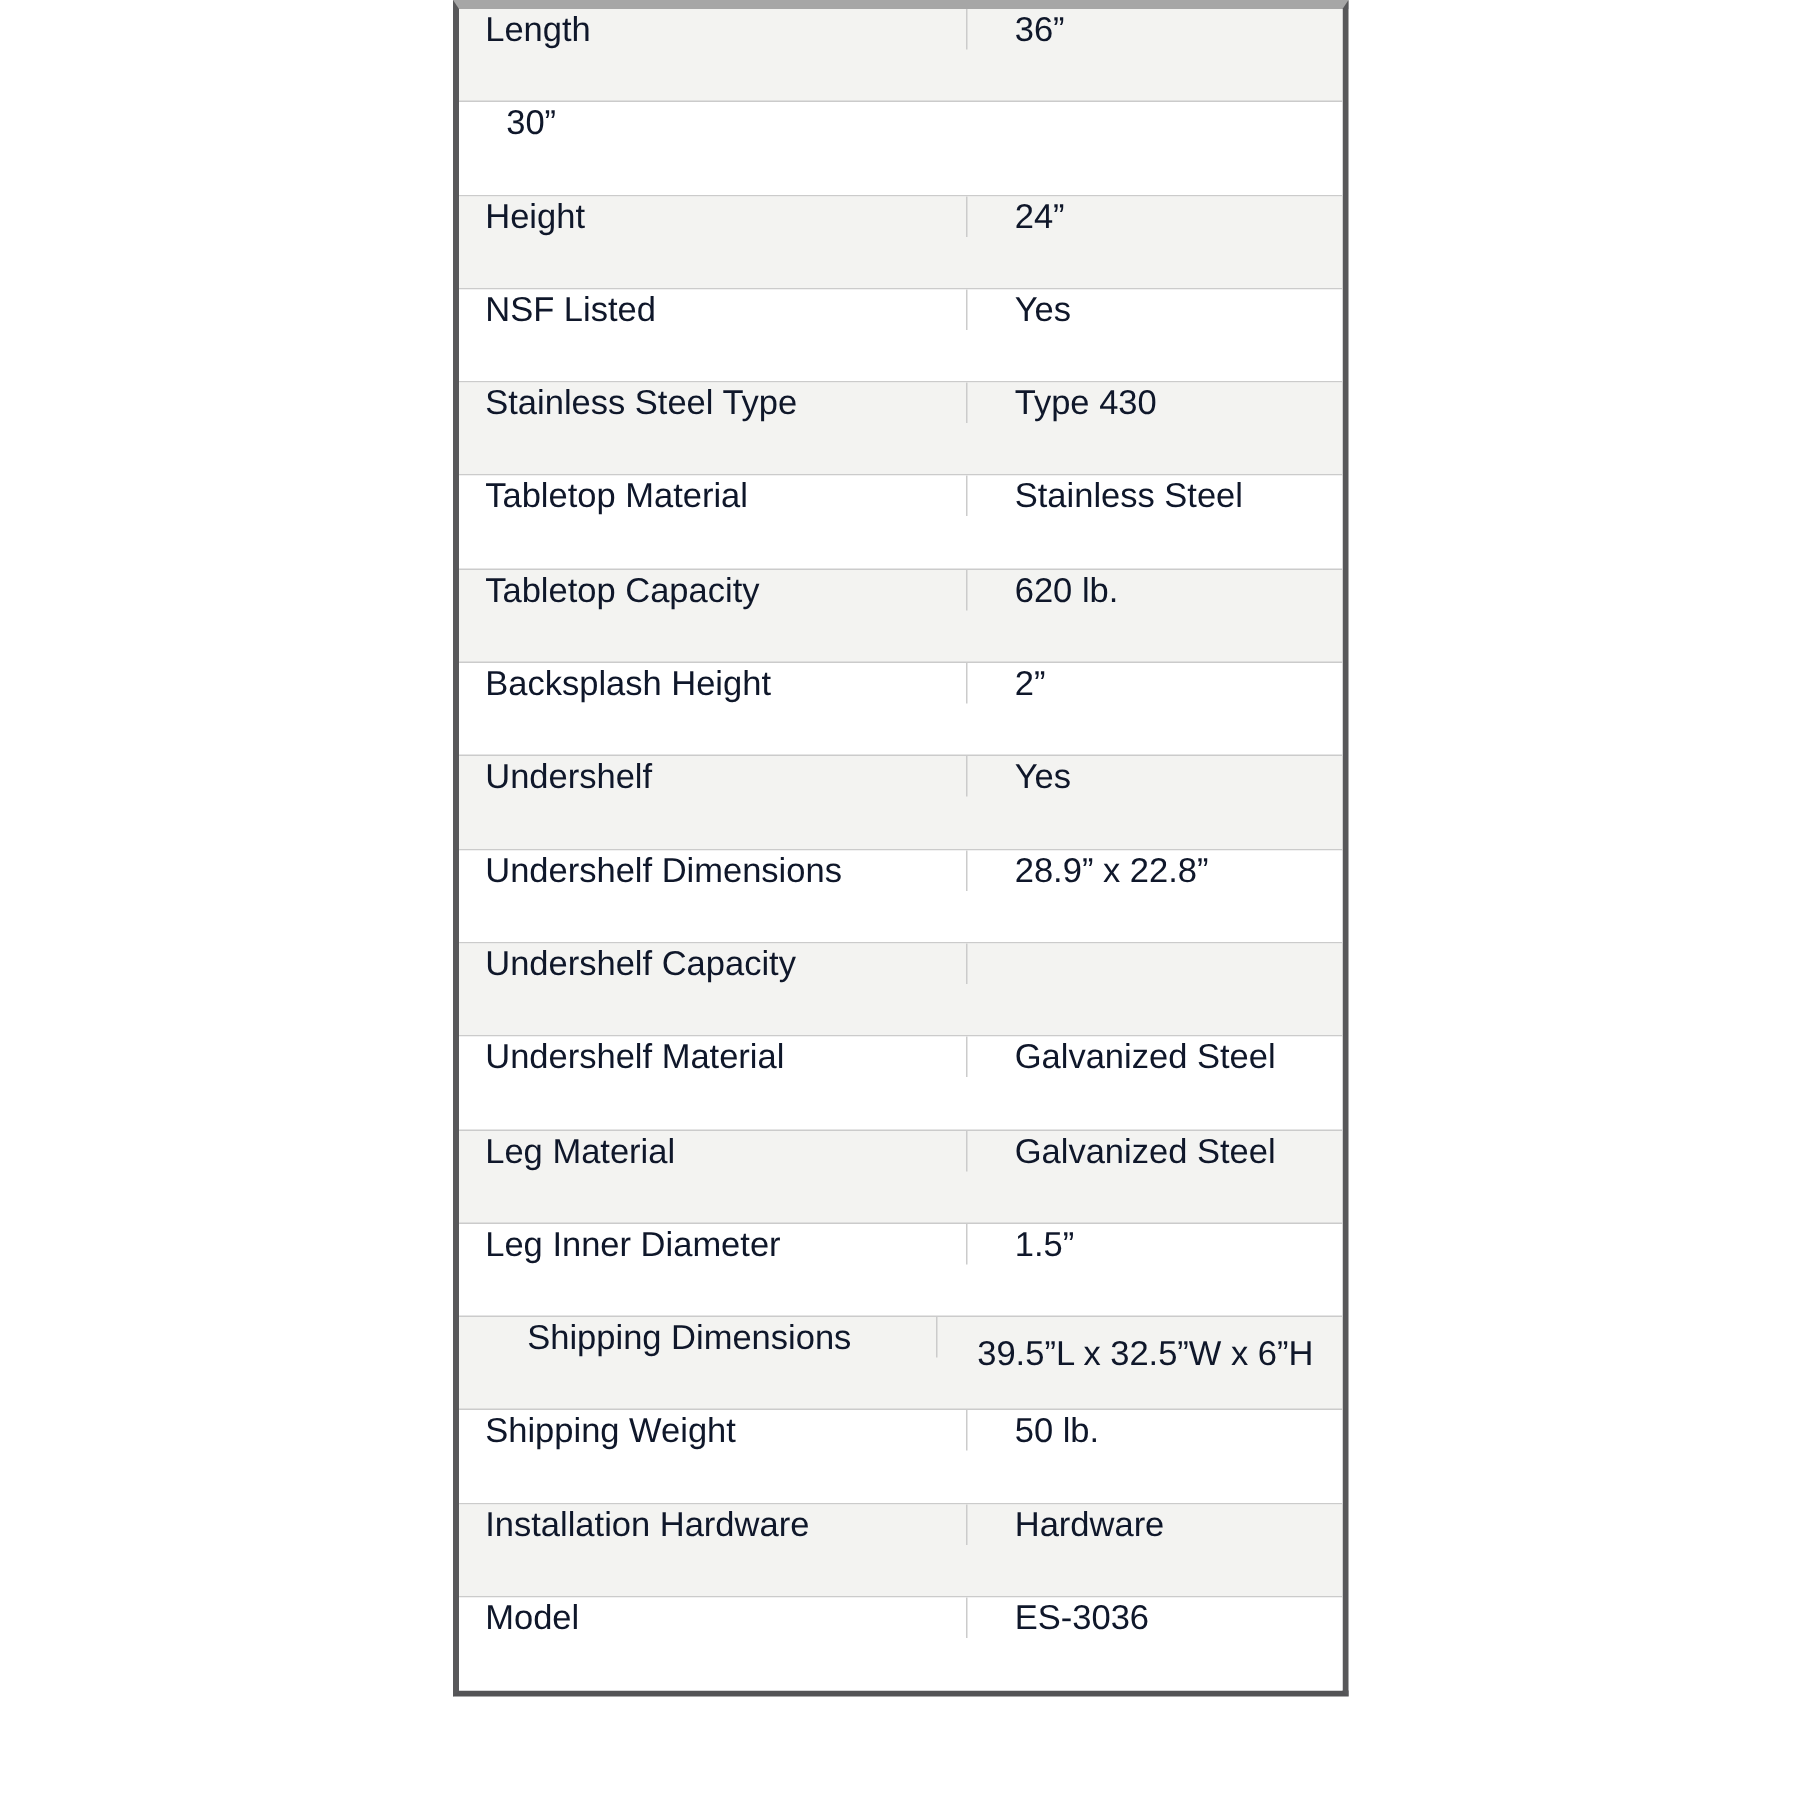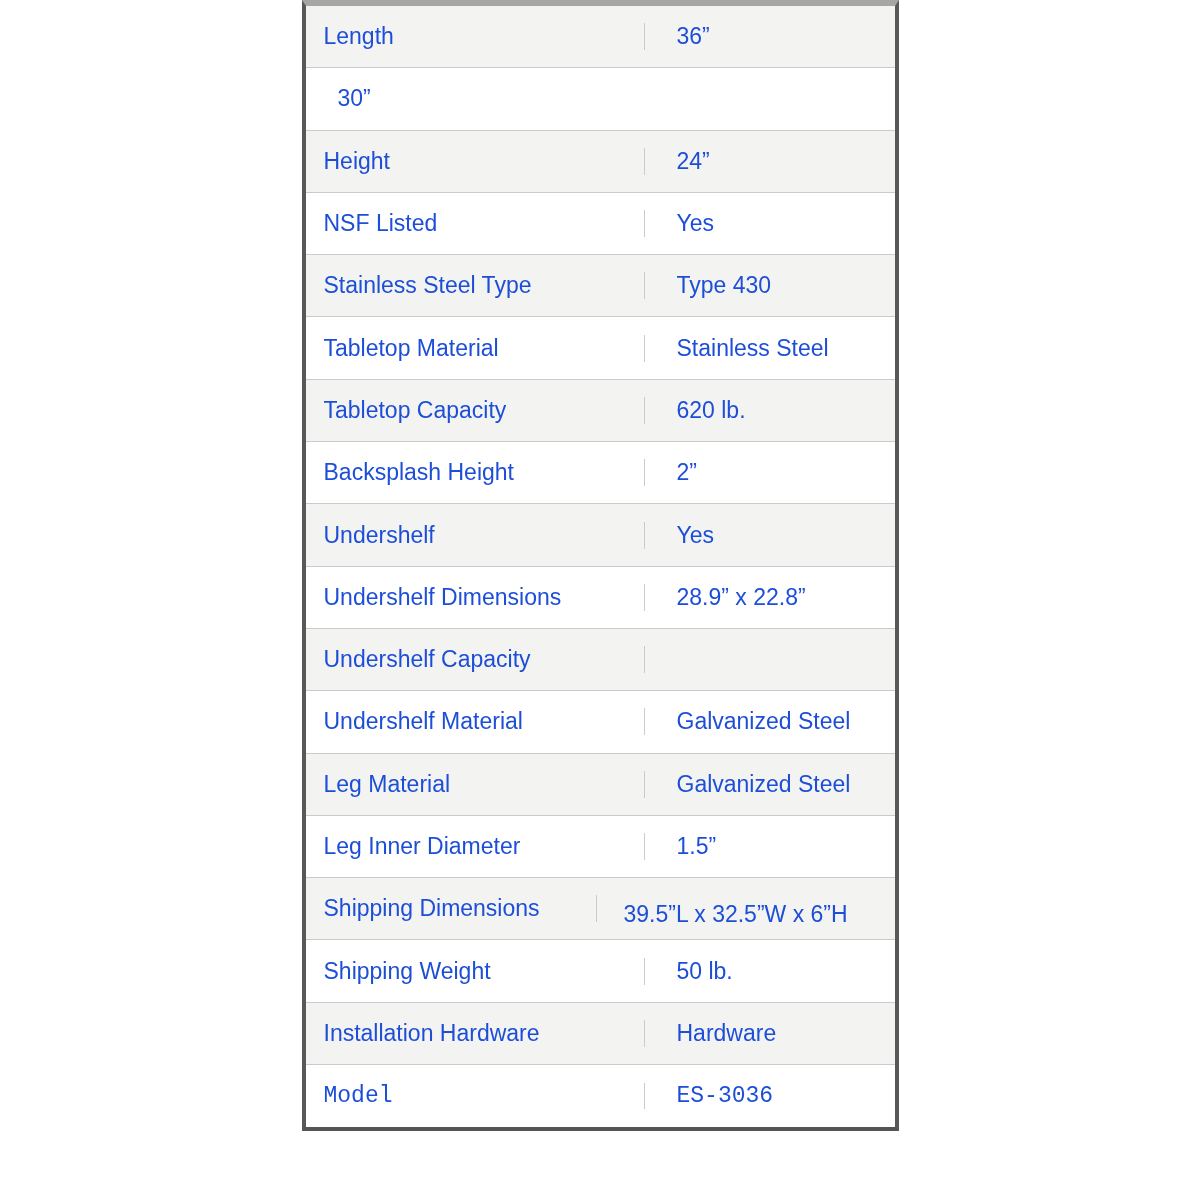--- a/index.html
+++ b/index.html
@@ -20,31 +20,30 @@
     width: 589px;            
     margin: 0 auto;
     border-left: 4px solid #58585a;
     border-right: 4px solid #58585a;
     border-bottom: 4px solid #545456;
     border-top: 6px solid #a6a6a6;
     background: #ffffff;
   }
   .row {
     display: flex;
-    align-items: center;
+    align-items: flex-start;
     height: 62.3px;
     box-sizing: border-box;
     border-bottom: 1px solid #cbcbcb;
     font-size: 23px;
-    color: #1d4ed8;
+    color: #0f172a;
     background: #ffffff;
   }
   .row:last-child {
     border-bottom: none;
-    font-family: Liberation Mono, monospace;
   }
   .row:nth-child(odd) {
     background: #f3f3f1;
   }
   .cell {
     display: flex;
     align-items: center;
     box-sizing: border-box;
     white-space: nowrap;
     overflow: hidden;
@@ -54,20 +53,21 @@
     padding-left: 18px;
     border-right: 1px solid #cbcbcb;
     flex: 0 0 auto;
   }
   .cell-value {
     flex: 1 1 auto;
     padding-left: 32px;
   }
   .row.wide-value .cell-label {
     width: 291px;
+    margin-left: 28px;
   }
   .row.wide-value .cell-value {
     padding-left: 27px;
     margin-top: 11px;
   }
 </style>
 </head>
 <body>
 
 <div class="page">

